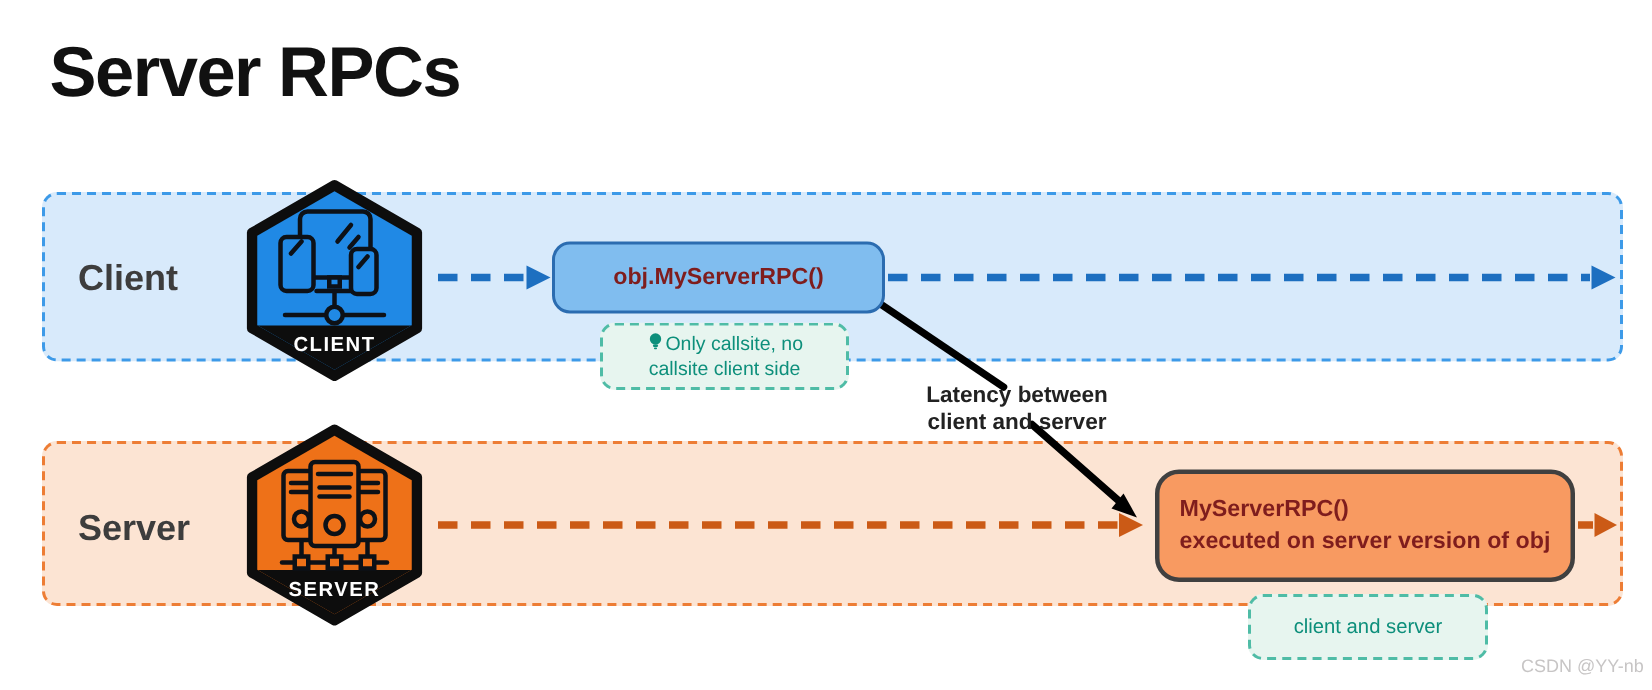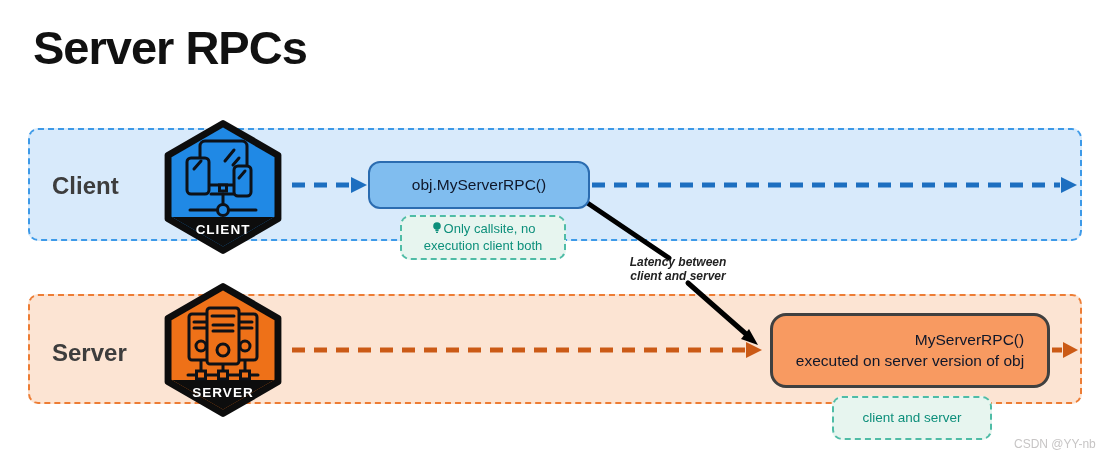--- a/index.html
+++ b/index.html
@@ -16,42 +16,42 @@
   .lane.server{top:294px;height:110px;background:#fce4d3;border:2px dashed #ed7d35;}
   .lane-label{position:absolute;left:52px;font-size:24px;font-weight:bold;color:#3d3d3d;}
   .lane-label.client{top:172px;}
   .lane-label.server{top:339px;}
   .arrow-layer{position:absolute;left:0;top:0;width:1101px;height:460px;}
   .hexbadge{position:absolute;left:160px;width:126px;height:141px;}
   .hexbadge.client{top:117px;}
   .hexbadge.server{top:280px;}
   .rpcbox{
     position:absolute;display:flex;align-items:center;justify-content:center;
-    text-align:right;font-weight:normal;color:#0f172a;box-sizing:border-box;
+    text-align:left;font-weight:bold;color:#7f1d1d;box-sizing:border-box;
   }
   .rpcbox.client{
     left:368px;top:161px;width:222px;height:48px;background:#80bdef;
     border:2.5px solid #2b6cb0;border-radius:12px;font-size:15.5px;
   }
   .rpcbox.server{
     left:770px;top:313px;width:280px;height:75px;background:#f89a61;
     border:3px solid #404040;border-radius:16px;font-size:15.5px;line-height:1.3;
   }
   .note{
     position:absolute;background:#e7f5ef;border:2px dashed #4fbca6;border-radius:10px;
     color:#0d8f7b;text-align:left;display:flex;flex-direction:column;
     align-items:center;justify-content:center;box-sizing:border-box;line-height:1.28;
     font-weight:500;
   }
   .note.client{left:400px;top:215px;width:166px;height:45px;font-size:13px;}
   .note.server{left:832px;top:396px;width:160px;height:44px;font-size:13.5px;}
   .note .bulb{display:inline-block;vertical-align:-1px;margin-right:1px;}
   .latency-label{
     position:absolute;left:608px;top:255px;width:140px;text-align:center;
-    font-size:12px;font-weight:bold;color:#222222;line-height:1.18;font-style:italic;
+    font-size:15px;font-weight:bold;color:#222222;line-height:1.18;
   }
   .watermark{
     position:absolute;left:1014px;top:437px;font-size:12px;color:#c7c5c5;
   }
 </style>
 </head>
 <body>
 
 <div class="canvas">
 
@@ -156,21 +156,21 @@
       <span>executed on server version of obj</span>
     </span>
   </div>
 
   <div class="note client">
     <span><svg class="bulb" width="12" height="13" viewBox="0 0 12 13">
           <circle cx="6" cy="5" r="3.8" fill="#0d8f7b"></circle>
           <rect x="4.4" y="8.6" width="3.2" height="1.7" rx="0.5" fill="#0d8f7b"></rect>
           <rect x="5" y="10.7" width="2" height="1.2" rx="0.5" fill="#0d8f7b"></rect>
         </svg><span>Only callsite, no</span></span>
-    <span>execution client both</span>
+    <span>callsite client side</span>
   </div>
 
   <div class="note server">
     <span>client and server</span>
   </div>
 
   <div class="latency-label">
     <span>Latency between</span><br>
     <span>client and server</span>
   </div>

